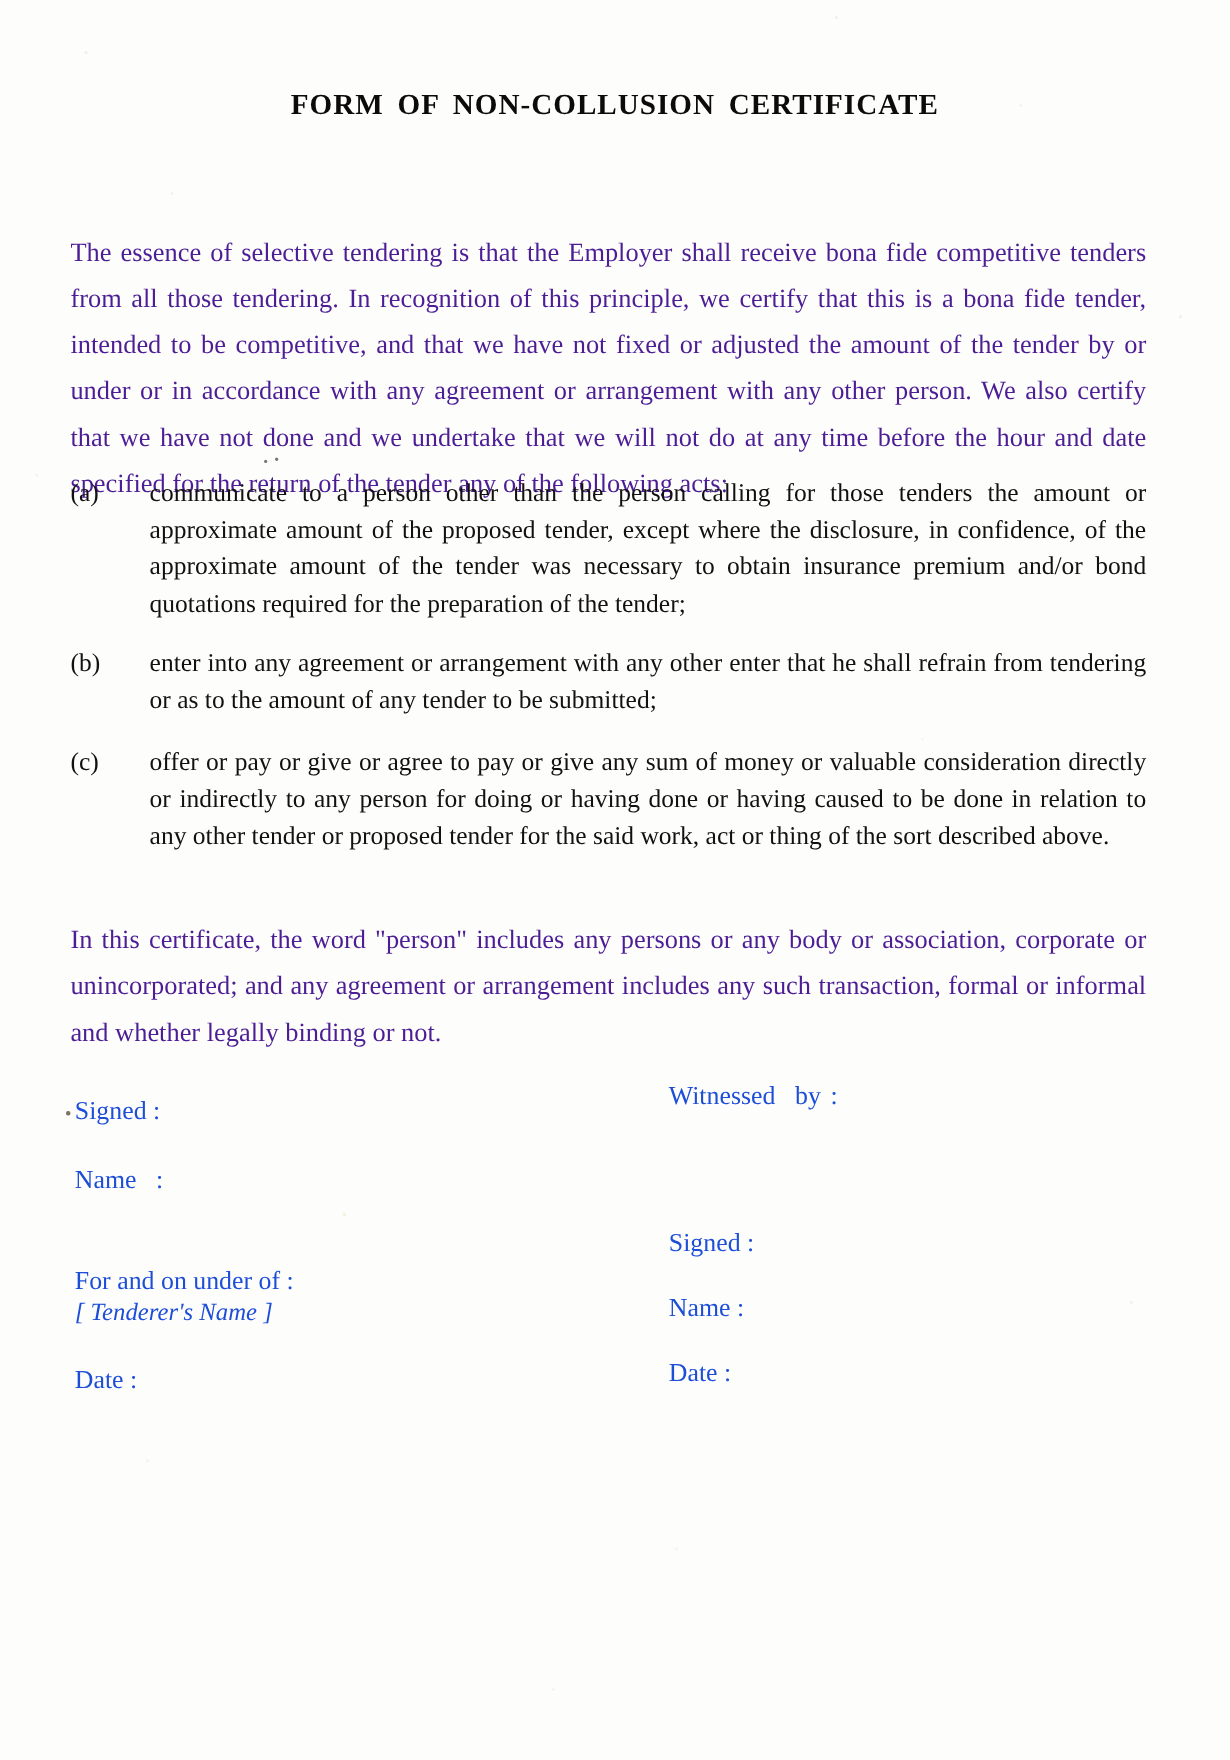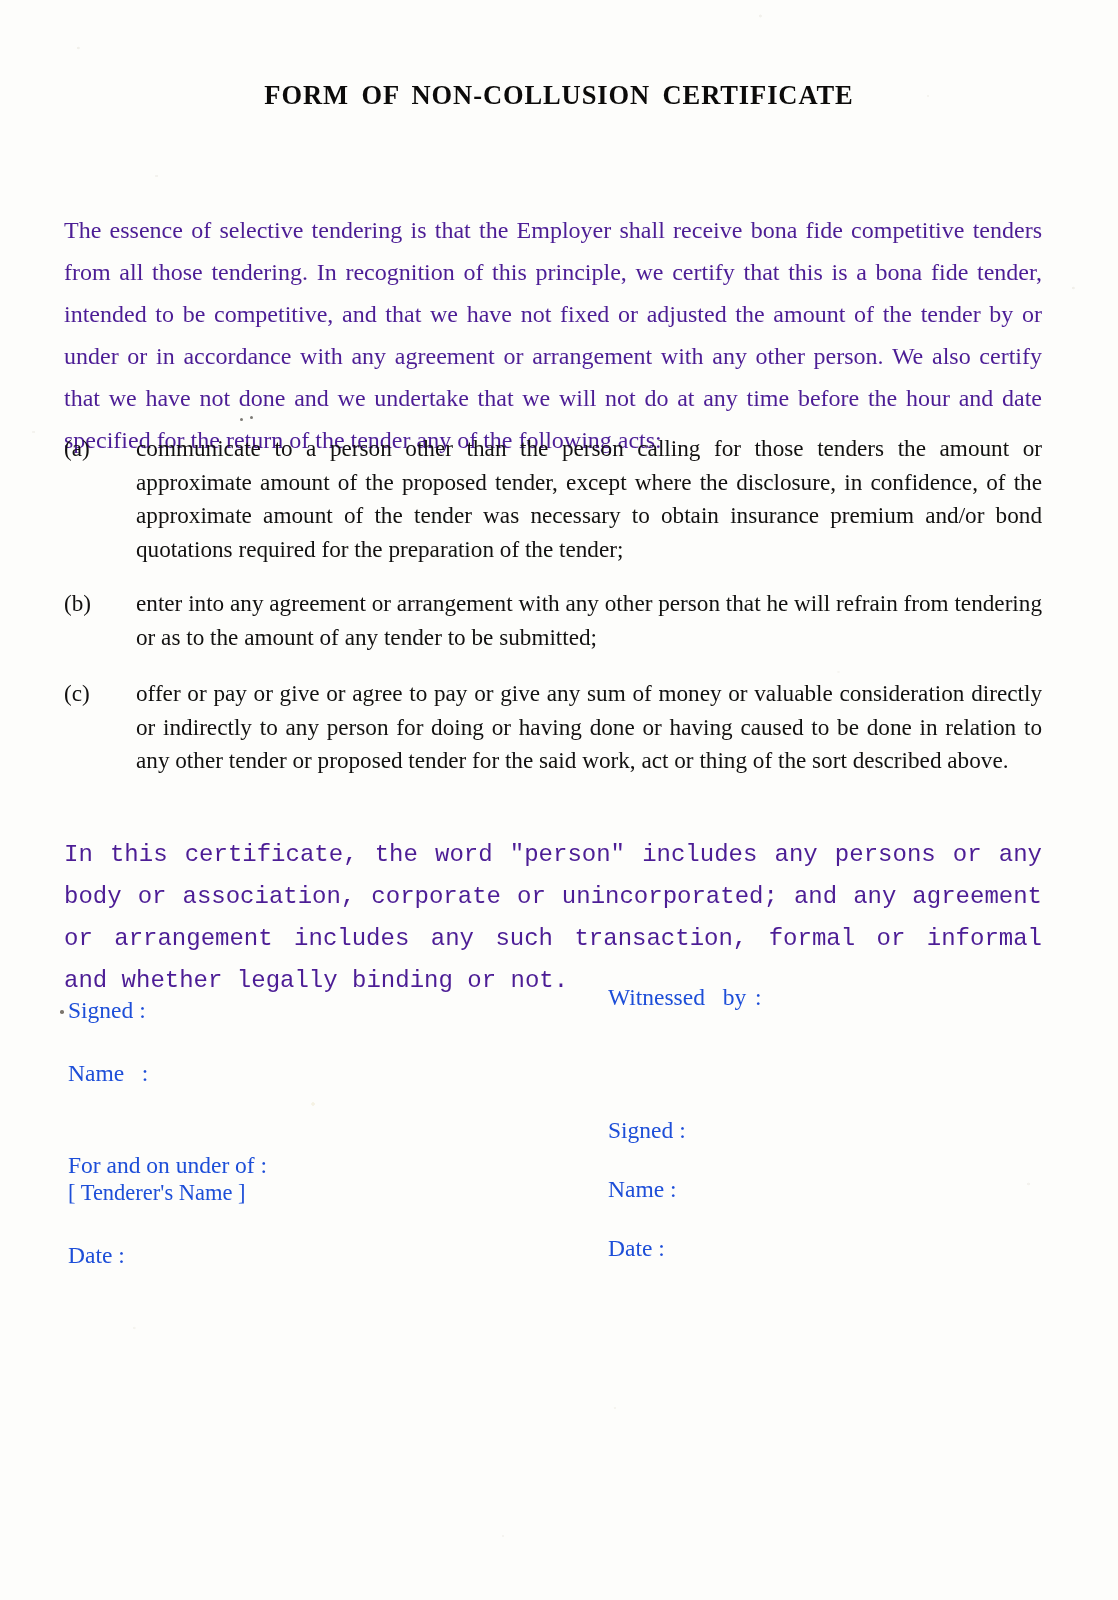--- a/index.html
+++ b/index.html
@@ -91,21 +91,21 @@
     display: block;
     margin-left: 72px;
     text-align: justify;
     text-justify: inter-word;
   }
 
   #clause-a { top: 432px; }
   #clause-b { top: 587px; }
   #clause-c { top: 677px; }
 
-  #closing-paragraph { top: 834px; font-family: Liberation Mono, monospace; }
+  #closing-paragraph { top: 834px; }
 
   
   .speck {
     position: absolute;
     background: #4a4740;
     border-radius: 50%;
     opacity: 0.72;
   }
   .speck-a1 { left: 176px; top: -14px; width: 3px; height: 3px; }
   .speck-a2 { left: 186px; top: -16px; width: 3px; height: 3px; }
@@ -118,21 +118,21 @@
     white-space: pre;
     color: #1d4ed8;
   }
 
   .sig-col-left  { left: 68px; }
   .sig-col-right { left: 608px; text-align: center; }
 
   #signed-left       { top: 995px; }
   #name-left         { top: 1058px; }
   #behalf-of         { top: 1150px; }
-  #tenderer-name     { top: 1178px; font-size: 22.5px; }
+  #tenderer-name     { top: 1178px; font-style: italic; font-size: 22.5px; }
   #date-left         { top: 1240px; }
 
   #witnessed-by      { top: 982px; word-spacing: 3px; }
   #signed-right      { top: 1115px; }
   #name-right        { top: 1174px; }
   #date-right        { top: 1233px; }
 
   
   .dot-artifact {
     position: absolute;
@@ -158,21 +158,21 @@
 
   <div class="clause" id="clause-a">
     <span class="speck speck-a1"></span>
     <span class="speck speck-a2"></span>
     <span class="clause-marker">(a)</span>
     <span class="clause-text">communicate to a person other than the person calling for those tenders the amount or approximate amount of the proposed tender, except where the disclosure, in confidence, of the approximate amount of the tender was necessary to obtain insurance premium and/or bond quotations required for the preparation of the tender;</span>
   </div>
 
   <div class="clause" id="clause-b">
     <span class="clause-marker">(b)</span>
-    <span class="clause-text">enter into any agreement or arrangement with any other person that he will refrain from tendering or as to the amount of any tender to be submitted;</span>
+    <span class="clause-text">enter into any agreement or arrangement with any other enter that he shall refrain from tendering or as to the amount of any tender to be submitted;</span>
   </div>
 
   <div class="clause" id="clause-c">
     <span class="clause-marker">(c)</span>
     <span class="clause-text">offer or pay or give or agree to pay or give any sum of money or valuable consideration directly or indirectly to any person for doing or having done or having caused to be done in relation to any other tender or proposed tender for the said work, act or thing of the sort described above.</span>
   </div>
 
   <div class="body-block" id="closing-paragraph">In this certificate, the word "person" includes any persons or any body or association, corporate or unincorporated; and any agreement or arrangement includes any such transaction, formal or informal and whether legally binding or not.</div>
 
   <div class="dot-artifact"></div>

